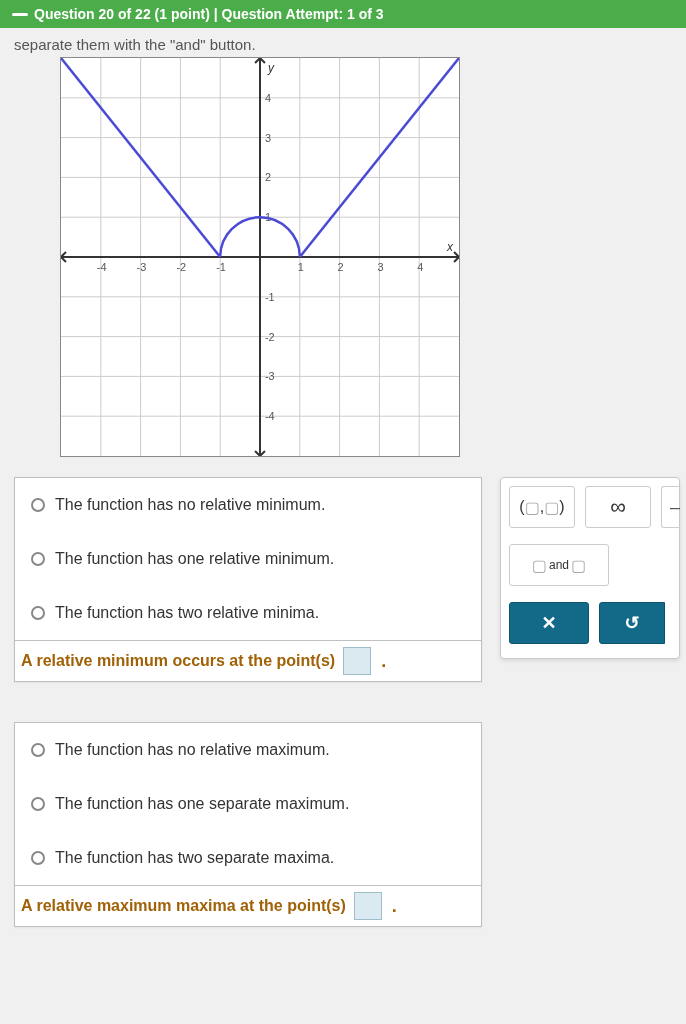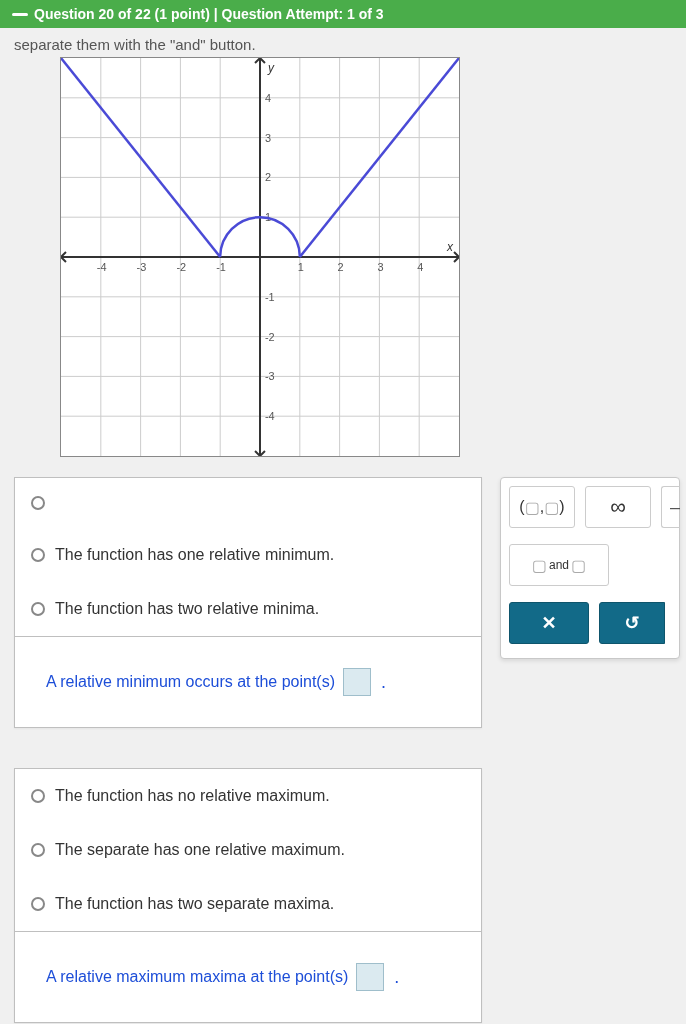--- a/index.html
+++ b/index.html
@@ -57,27 +57,28 @@
     display: flex;
     align-items: center;
     gap: 10px;
   }
   .radio {
     width: 14px; height: 14px; border: 2px solid #888; border-radius: 50%;
     flex-shrink: 0;
   }
   .answer-row {
     border-top: 1px solid #bfbfbf;
-    padding: 31px;
+    padding: 6px;
     font-size: 16px;
-    color: #1d4ed8;
+    color: #a16207;
     display: flex;
     align-items: center;
     gap: 8px;
     flex-wrap: wrap;
+    font-weight: bold;
   }
   .answer-box {
     width: 28px; height: 28px;
     background: #dbeaf0;
     border: 1px solid #9fbecb;
     display: inline-block;
   }
   .period { font-size: 18px; margin-left:2px;}
   .tool-panel {
     background: #fff;
@@ -187,20 +188,21 @@
     </g>
   </svg>
 </div>
 
 <div class="content">
   <div>
 
     <div class="card">
       <div class="option">
         <span class="radio"></span>
+        <span>The function has no relative minimum.</span>
       </div>
       <div class="option">
         <span class="radio"></span>
         <span>The function has one relative minimum.</span>
       </div>
       <div class="option">
         <span class="radio"></span>
         <span>The function has two relative minima.</span>
       </div>
       <div class="answer-row">
@@ -210,21 +212,21 @@
       </div>
     </div>
 
     <div class="card">
       <div class="option">
         <span class="radio"></span>
         <span>The function has no relative maximum.</span>
       </div>
       <div class="option">
         <span class="radio"></span>
-        <span>The separate has one relative maximum.</span>
+        <span>The function has one separate maximum.</span>
       </div>
       <div class="option">
         <span class="radio"></span>
         <span>The function has two separate maxima.</span>
       </div>
       <div class="answer-row">
         <span>A relative maximum maxima at the point(s)</span>
         <span class="answer-box"></span>
         <span class="period">.</span>
       </div>

